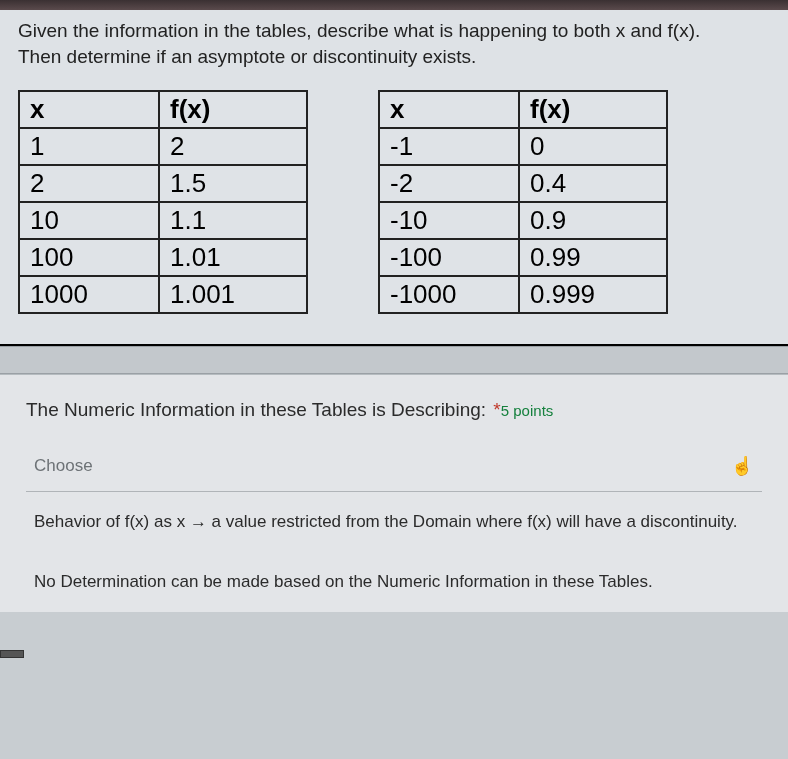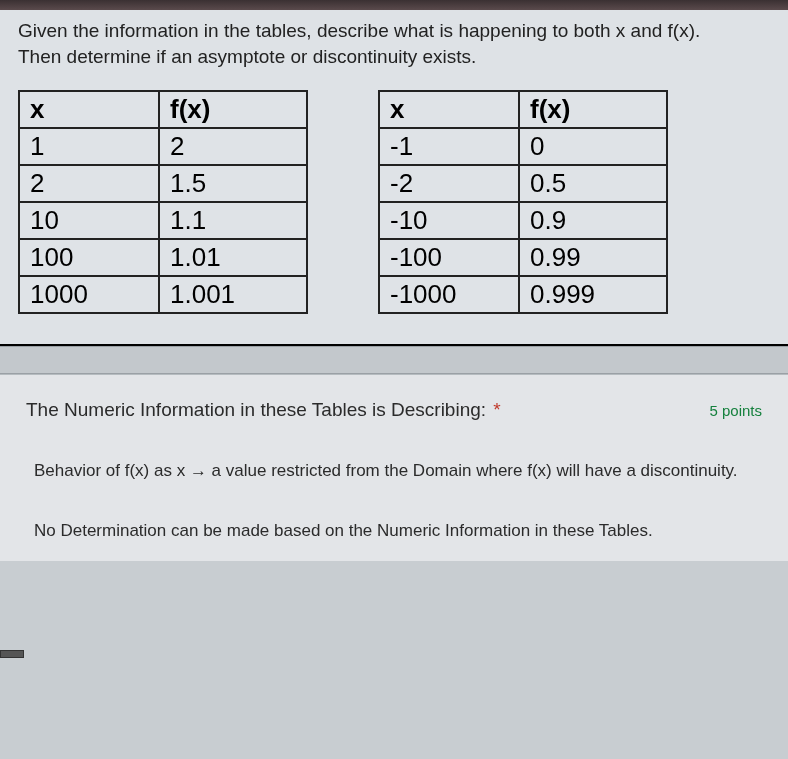--- a/index.html
+++ b/index.html
@@ -52,24 +52,22 @@
     border-bottom: 1px solid #9aa0a5;
   }
   .question-card {
     background: #e3e5e8;
     margin: 0;
     padding: 24px 26px 0 26px;
     border-top: 1px solid #b5bbbf;
   }
   .q-header {
     display: flex;
-    justify-content: space-between;
     align-items: baseline;
     margin-bottom: 20px;
-    gap: 37px;
   }
   .q-title {
     font-size: 19px;
     color: #2b2b2b;
   }
   .required {
     color: #c0392b;
     margin-left: 2px;
   }
   .points {
@@ -152,21 +150,21 @@
           <tr>
         <th class="col-x">x</th>
         <th class="col-fx">f(x)</th>
       </tr>
       <tr>
             <td>-1</td>
             <td>0</td>
           </tr>
       <tr>
             <td>-2</td>
-            <td>0.5</td>
+            <td>0.4</td>
           </tr>
       <tr>
             <td>-10</td>
             <td>0.9</td>
           </tr>
       <tr>
             <td>-100</td>
             <td>0.99</td>
           </tr>
       <tr>
@@ -182,18 +180,22 @@
 
 <div class="question-card">
   <div class="q-header">
     <div class="q-title">
       <span>The Numeric Information in these Tables is Describing:</span>
       <span class="required">*</span>
     </div>
     <div class="points">5 points</div>
   </div>
 
+  <div class="choose-row">
+    <span>Choose</span>
+    <span class="cursor-icon">☝</span>
+  </div>
 
   <div class="option">Behavior of f(x) as x → a value restricted from the Domain where f(x) will have a discontinuity.</div>
   <div class="option">No Determination can be made based on the Numeric Information in these Tables.</div>
 </div>
 
 <div class="side-tab"></div>
 
 </body></html>

